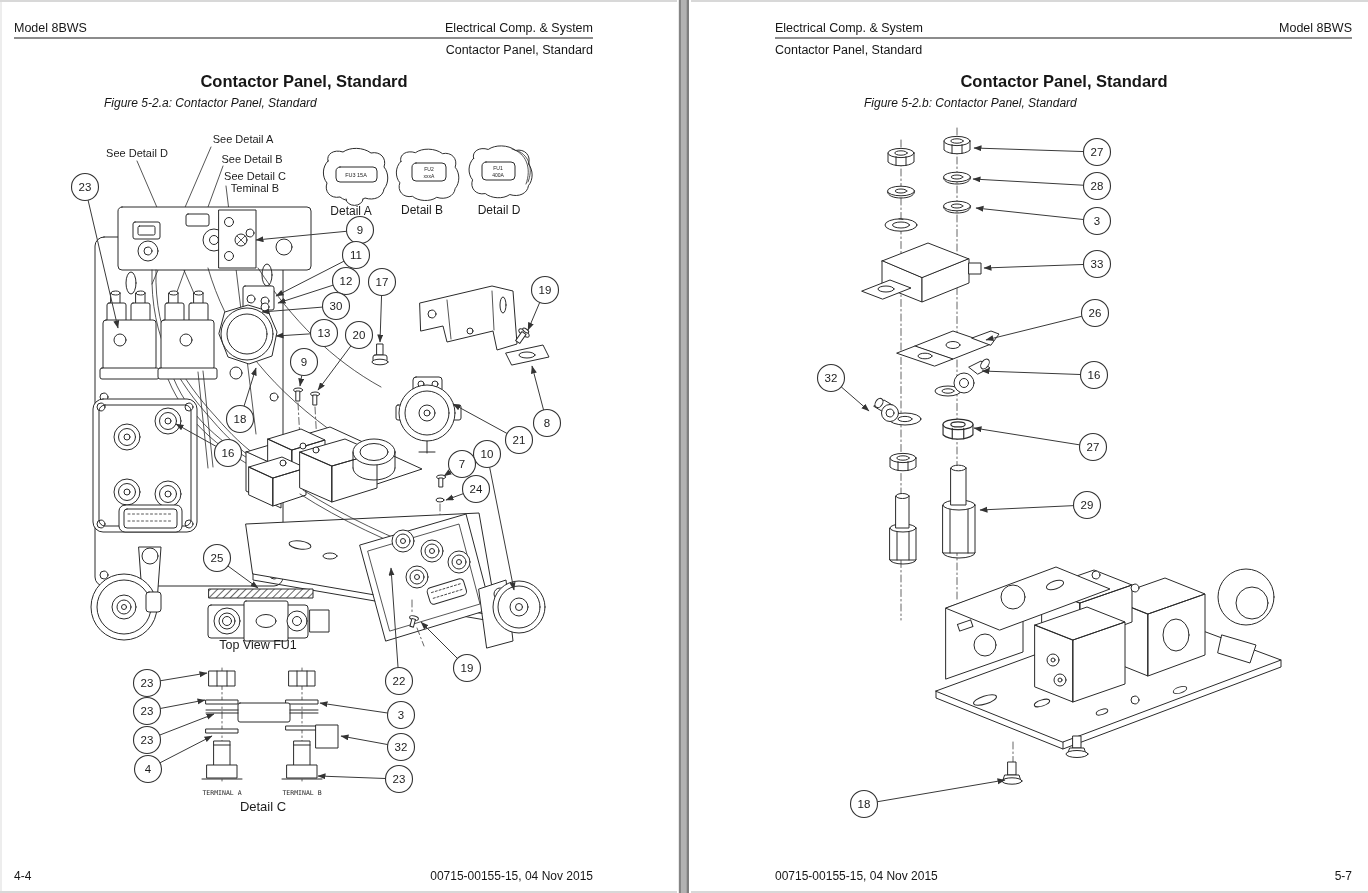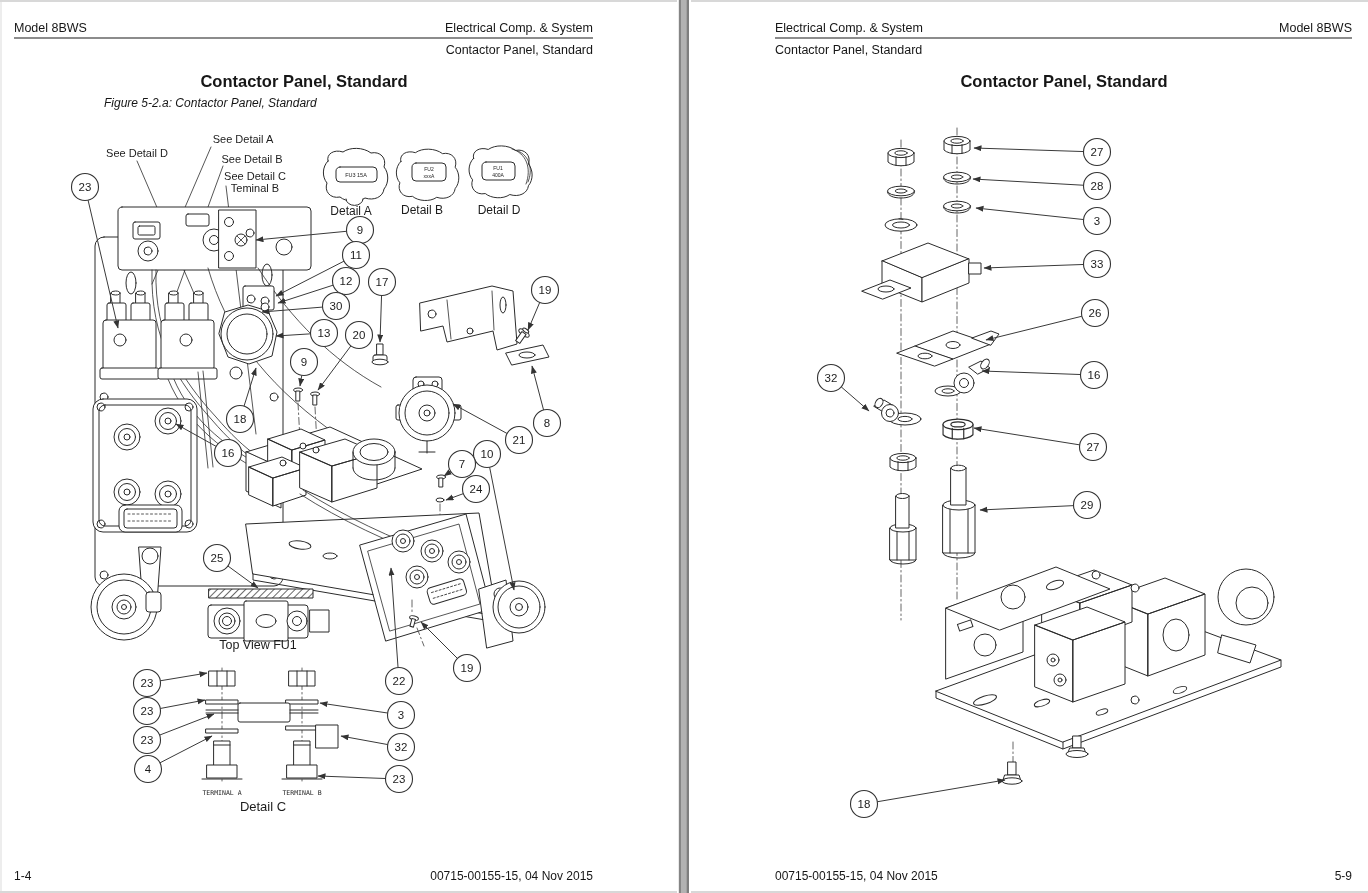--- a/index.html
+++ b/index.html
@@ -29,30 +29,31 @@
 <body>
 
 <div id="screen">
 
   <div class="abs hdr" style="left:14px;top:21px;">Model 8BWS</div>
   <div class="abs hdr right" style="left:293px;top:21px;width:300px;">Electrical Comp. &amp; System</div>
   <div class="abs rule" style="left:14px;top:37px;width:579px;"></div>
   <div class="abs hdr right" style="left:293px;top:43px;width:300px;">Contactor Panel, Standard</div>
   <div class="abs title" style="left:104px;top:72px;width:400px;">Contactor Panel, Standard</div>
   <div class="abs caption" style="left:104px;top:96px;width:400px;">Figure 5-2.a: Contactor Panel, Standard</div>
-  <div class="abs ftr" style="left:14px;top:869px;">1-4</div>
+  <div class="abs ftr" style="left:14px;top:869px;">4-4</div>
   <div class="abs ftr right" style="left:293px;top:869px;width:300px;">00715-00155-15, 04 Nov 2015</div>
 
   <div class="abs hdr" style="left:775px;top:21px;">Electrical Comp. &amp; System</div>
   <div class="abs hdr right" style="left:1052px;top:21px;width:300px;">Model 8BWS</div>
   <div class="abs rule" style="left:775px;top:37px;width:577px;"></div>
   <div class="abs hdr" style="left:775px;top:43px;">Contactor Panel, Standard</div>
   <div class="abs title" style="left:864px;top:72px;width:400px;">Contactor Panel, Standard</div>
+  <div class="abs caption" style="left:864px;top:96px;width:400px;">Figure 5-2.b: Contactor Panel, Standard</div>
   <div class="abs ftr" style="left:775px;top:869px;">00715-00155-15, 04 Nov 2015</div>
-  <div class="abs ftr right" style="left:1052px;top:869px;width:300px;">5-9</div>
+  <div class="abs ftr right" style="left:1052px;top:869px;width:300px;">5-7</div>
 
   <svg width="1368" height="893" viewBox="0 0 1368 893">
     <defs>
       <marker id="ah" markerWidth="9" markerHeight="8" refX="7.5" refY="3" orient="auto">
         <path d="M0,0 L8,3 L0,6 Z" fill="#333"></path>
       </marker>
       <pattern id="hatch" width="5" height="5" patternUnits="userSpaceOnUse" patternTransform="rotate(45)">
         <rect width="5" height="5" fill="#fff"></rect>
           <line x1="0" y1="0" x2="0" y2="5" stroke="#444" stroke-width="1.6"></line>
       </pattern>

